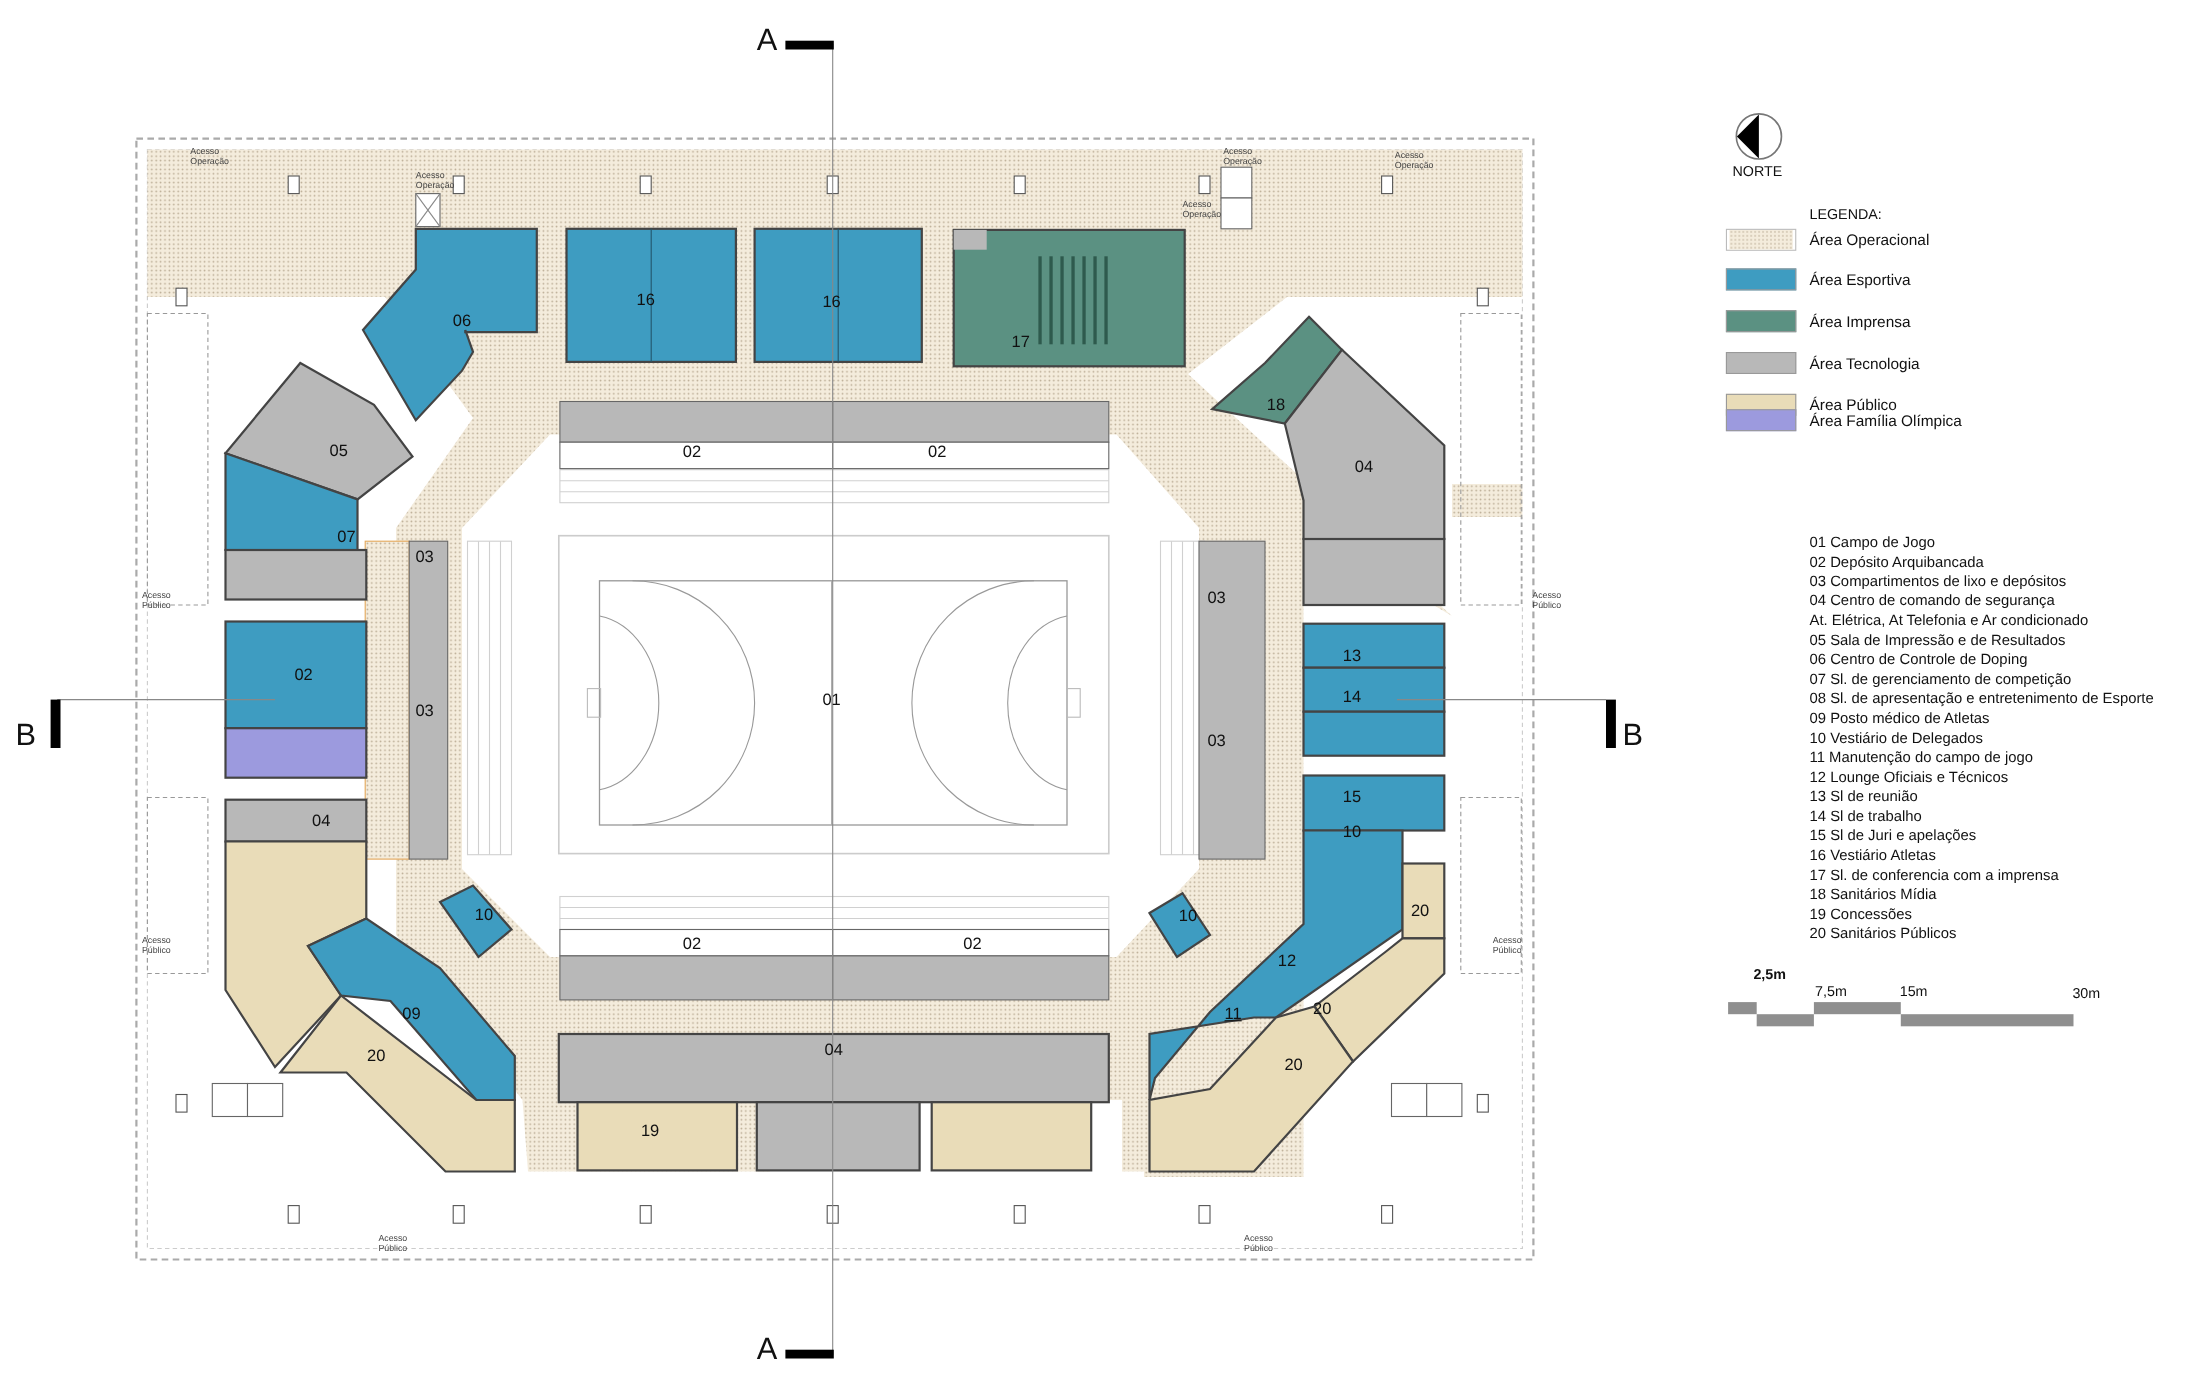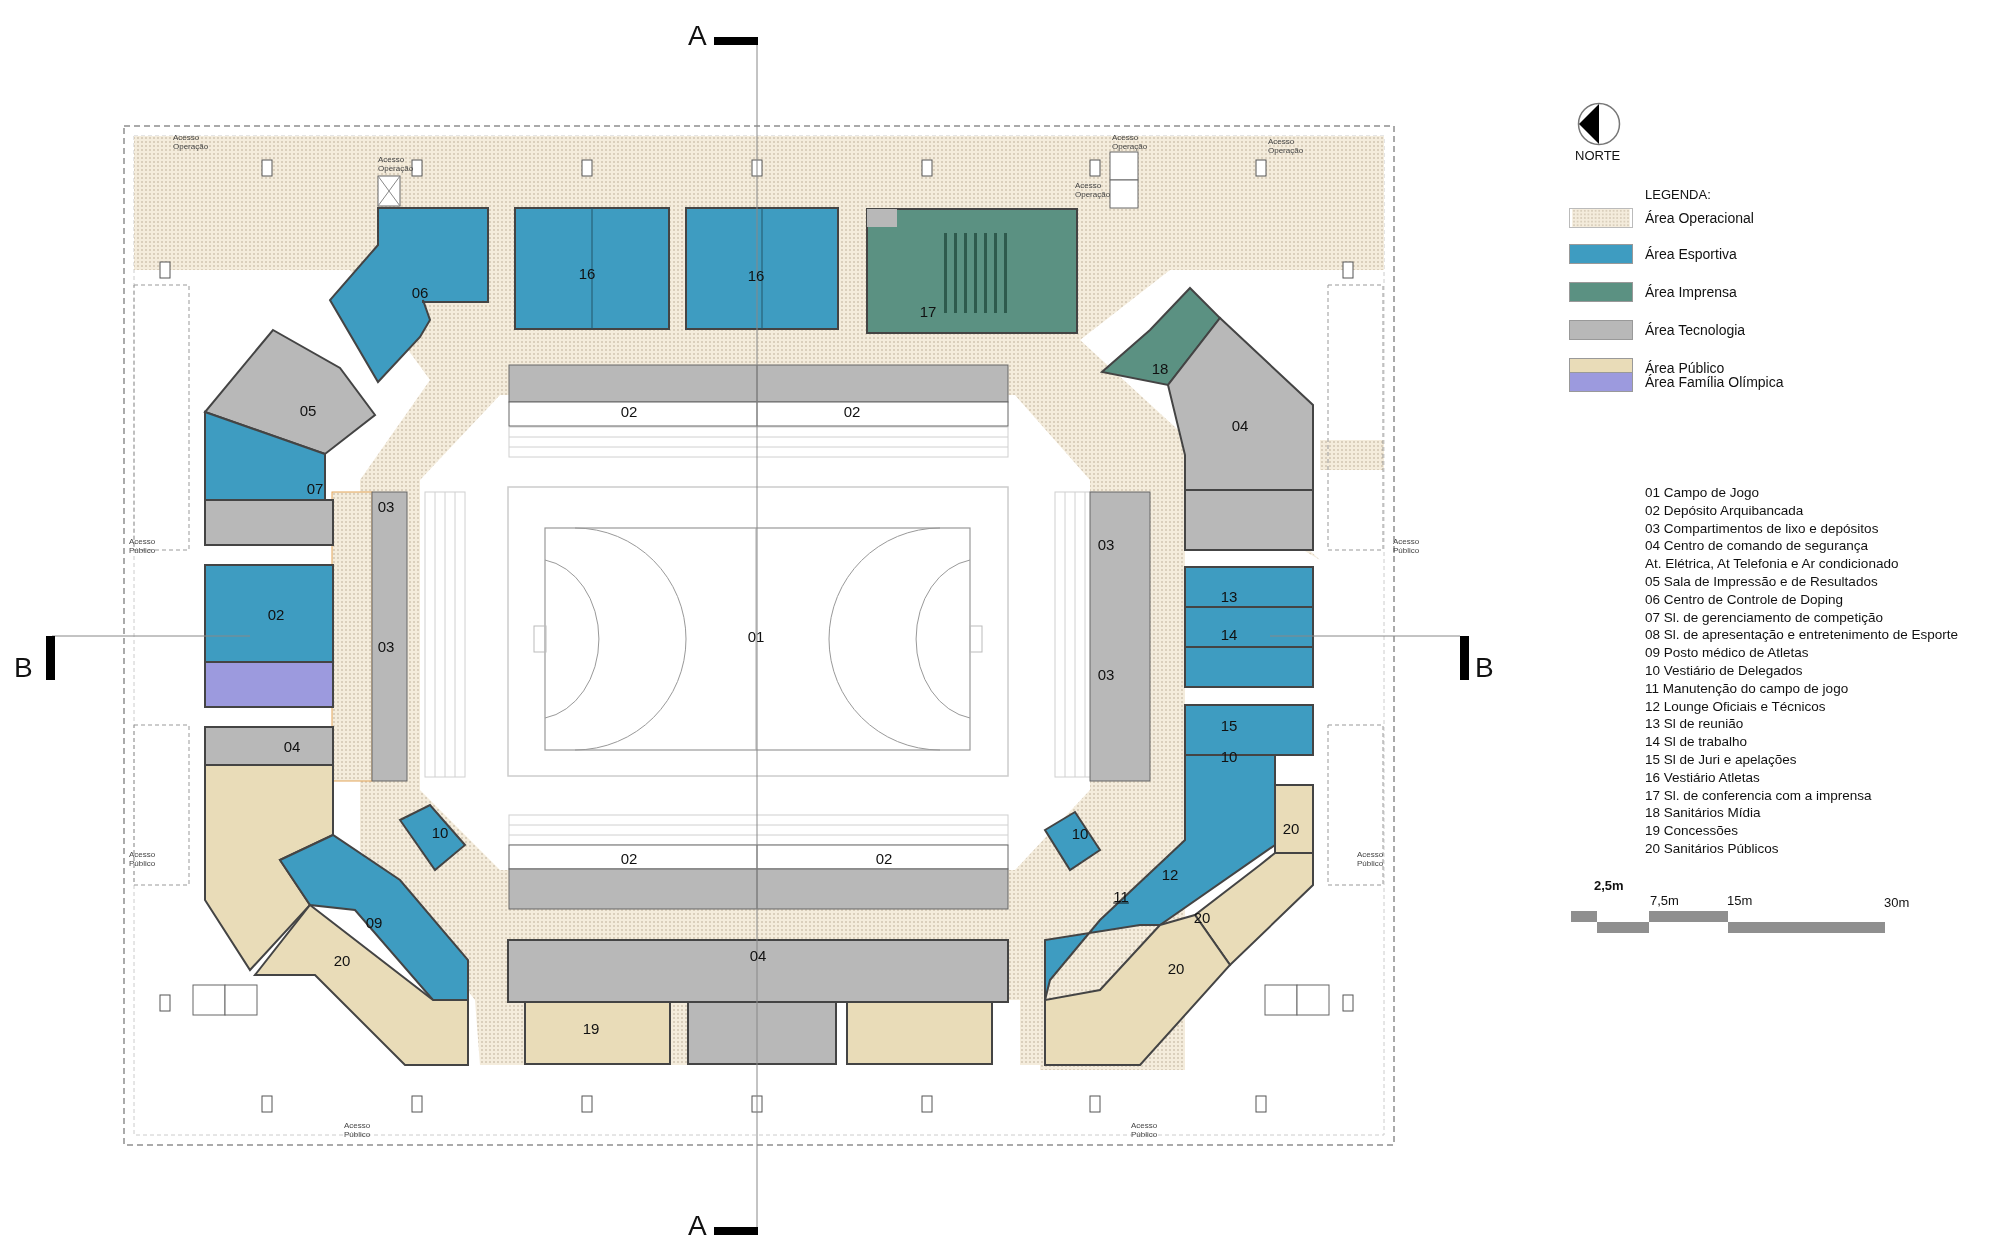--- a/index.html
+++ b/index.html
@@ -210,21 +210,21 @@
 <div class="lbl" style="left:758px; top:955px;">04</div>
 <div class="lbl" style="left:1240px; top:425px;">04</div>
 <div class="lbl" style="left:308px; top:410px;">05</div>
 <div class="lbl" style="left:420px; top:292px;">06</div>
 <div class="lbl" style="left:284px; top:488px;margin-left:31px;">07</div>
 <div class="lbl" style="left:276px; top:614px;">02</div>
 <div class="lbl" style="left:374px; top:922px;">09</div>
 <div class="lbl" style="left:440px; top:832px;">10</div>
 <div class="lbl" style="left:1080px; top:833px;">10</div>
 <div class="lbl" style="left:1229px; top:756px;">10</div>
-<div class="lbl" style="left:1121px; top:896px;text-decoration:underline;">11</div>
+<div class="lbl" style="left:1121px; top:922px;text-decoration:underline;">11</div>
 <div class="lbl" style="left:1170px; top:874px;">12</div>
 <div class="lbl" style="left:1229px; top:596px;">13</div>
 <div class="lbl" style="left:1229px; top:634px;">14</div>
 <div class="lbl" style="left:1229px; top:677px;margin-top:48px;">15</div>
 <div class="lbl" style="left:587px; top:273px;">16</div>
 <div class="lbl" style="left:756px; top:275px;">16</div>
 <div class="lbl" style="left:928px; top:279px;margin-top:32px;">17</div>
 <div class="lbl" style="left:1160px; top:368px;">18</div>
 <div class="lbl" style="left:591px; top:1028px;">19</div>
 <div class="lbl" style="left:342px; top:960px;">20</div>

